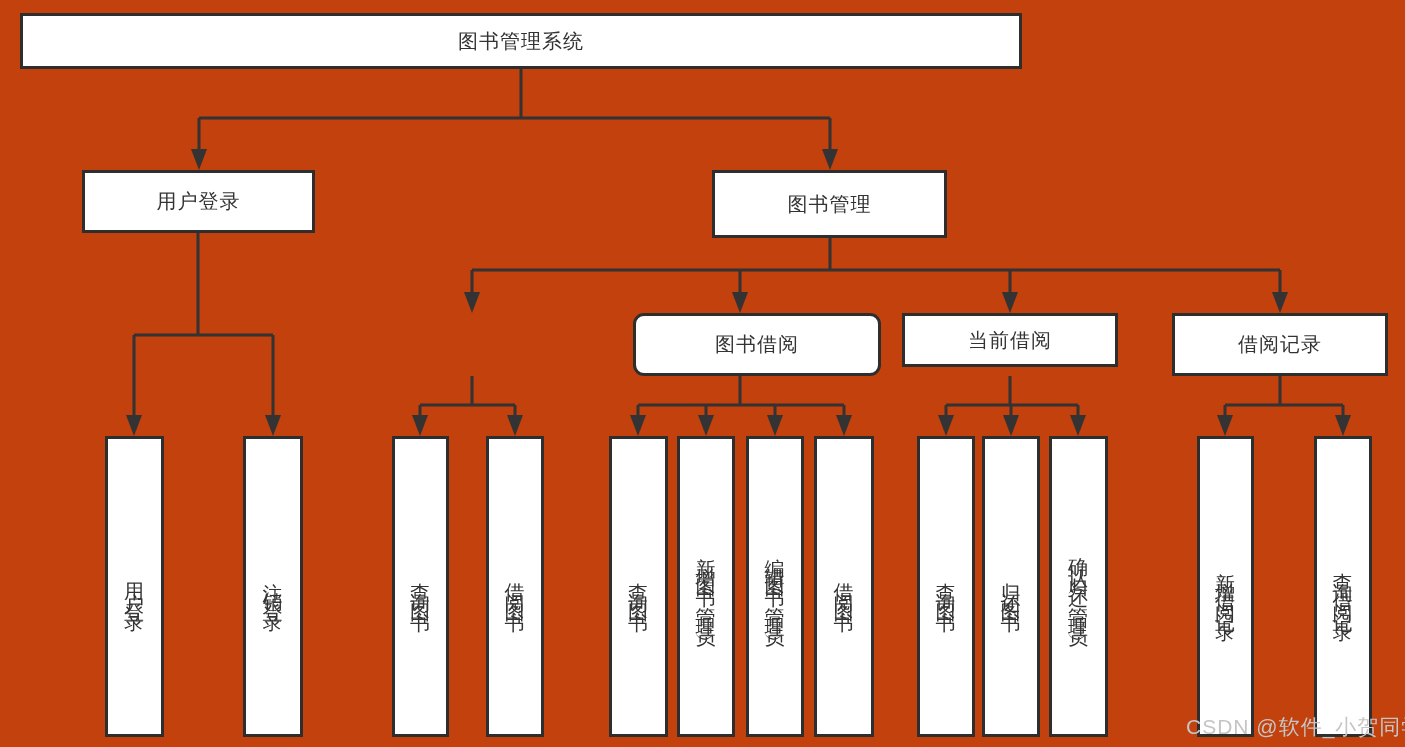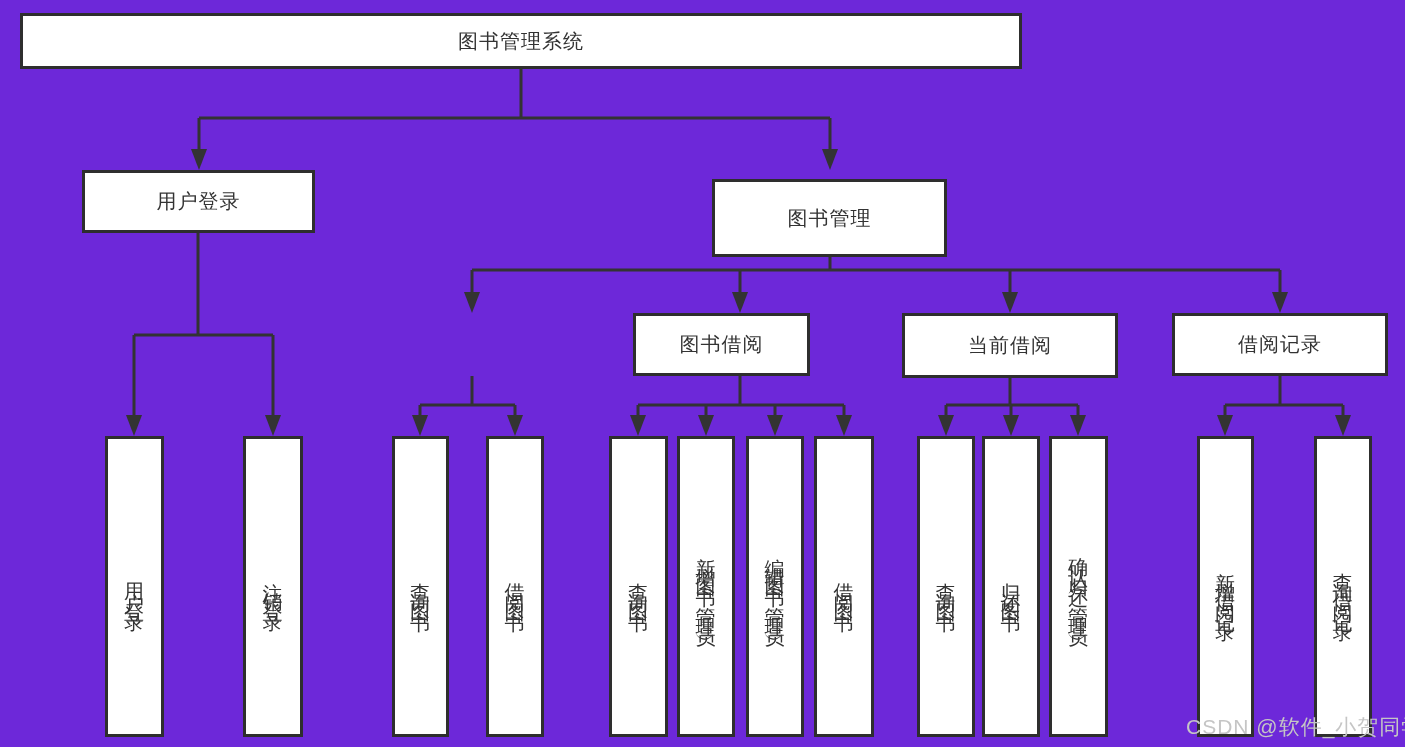--- a/index.html
+++ b/index.html
@@ -1,20 +1,20 @@
 <!DOCTYPE html>
 <html><head>
 <meta charset="utf-8">
 <style>
   html, body { margin: 0; padding: 0; background: #ffffff; }
   #canvas {
     position: relative;
     width: 1405px;
     height: 747px;
-    background: #6d28d9;
+    background: #c2410c;
     font-family: "Liberation Sans", "DejaVu Sans", sans-serif;
     overflow: hidden;
   }
   #connectors {
     position: absolute;
     left: 0; top: 0;
     width: 1405px; height: 747px;
     z-index: 1;
   }
   .box {
@@ -36,24 +36,24 @@
     text-orientation: mixed;
     line-height: 1;
     letter-spacing: 10px;
     font-size: 20px;
     color: #333333;
     white-space: nowrap;
   }
   
   #b-root  { left: 20px;   top: 13px;  width: 1002px; height: 56px; }
   #b-login { left: 82px;   top: 170px; width: 233px;  height: 63px; }
-  #b-mgmt  { left: 712px;  top: 179px; width: 235px;  height: 78px; }
+  #b-mgmt  { left: 712px;  top: 170px; width: 235px;  height: 68px; }
   #b-new   { left: 366px;  top: 313px; width: 212px;  height: 63px; }
-  #b-bor   { left: 633px;  top: 313px; width: 177px;  height: 63px; }
-  #b-cur   { left: 902px;  top: 313px; width: 216px;  height: 65px; }
+  #b-bor   { left: 633px;  top: 313px; width: 248px;  height: 63px; border-radius: 11px; }
+  #b-cur   { left: 902px;  top: 313px; width: 216px;  height: 54px; }
   #b-rec   { left: 1172px; top: 313px; width: 216px;  height: 63px; justify-content: center; }
   
   #v-ul1 { left: 105px;  width: 59px; }
   #v-ul2 { left: 243px;  width: 60px; }
   #v-nb1 { left: 392px;  width: 57px; }
   #v-nb2 { left: 486px;  width: 58px; }
   #v-bb1 { left: 609px;  width: 59px; }
   #v-bb2 { left: 677px;  width: 58px; }
   #v-bb3 { left: 746px;  width: 58px; }
   #v-bb4 { left: 814px;  width: 60px; }

